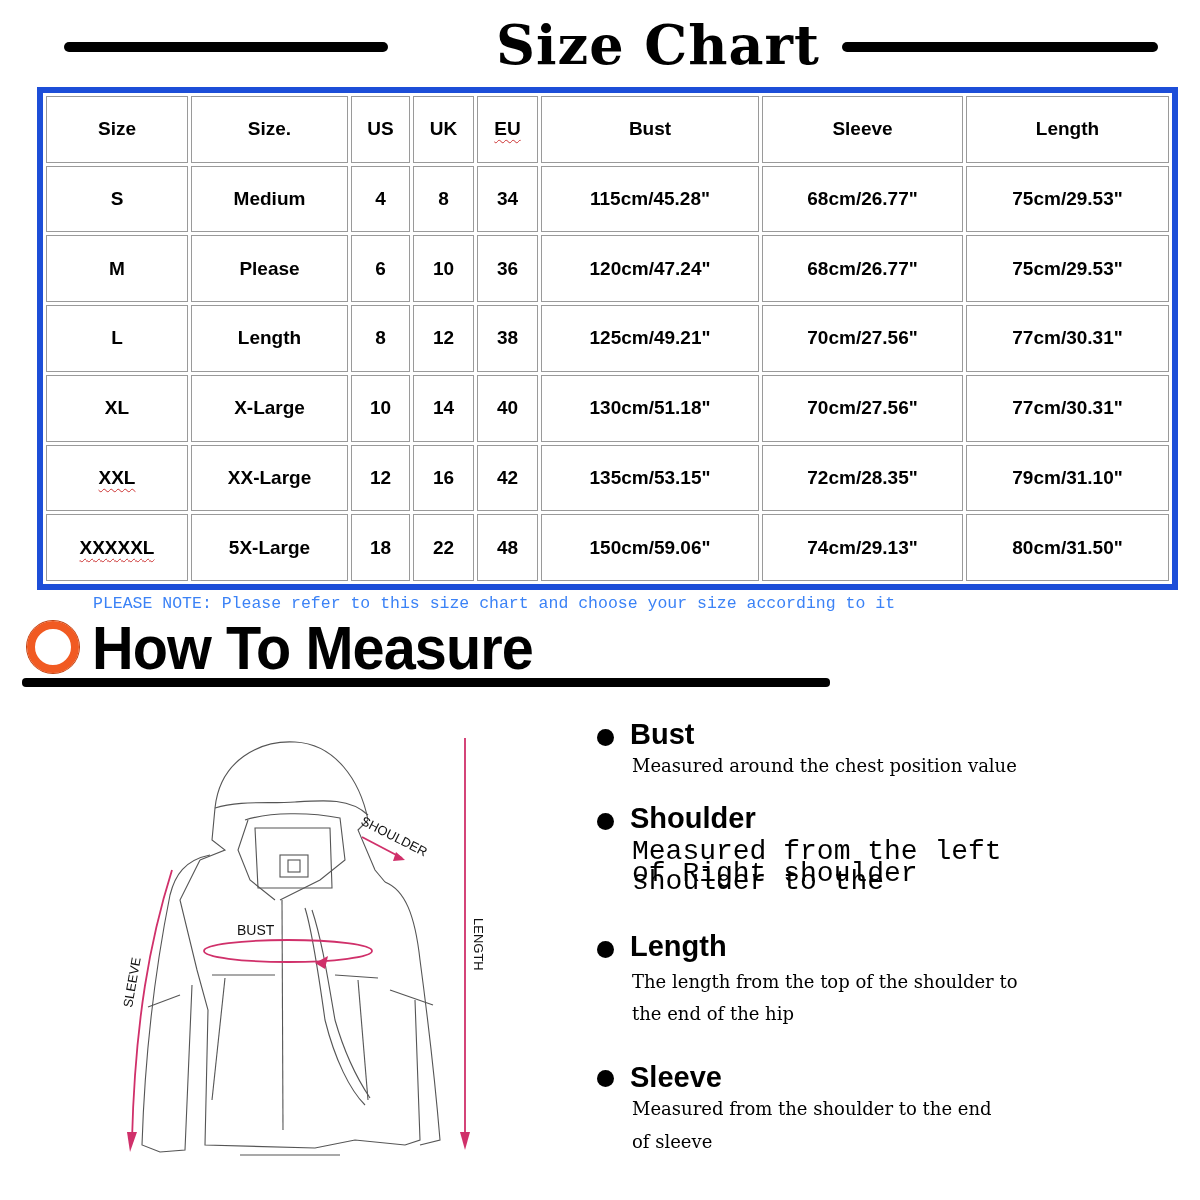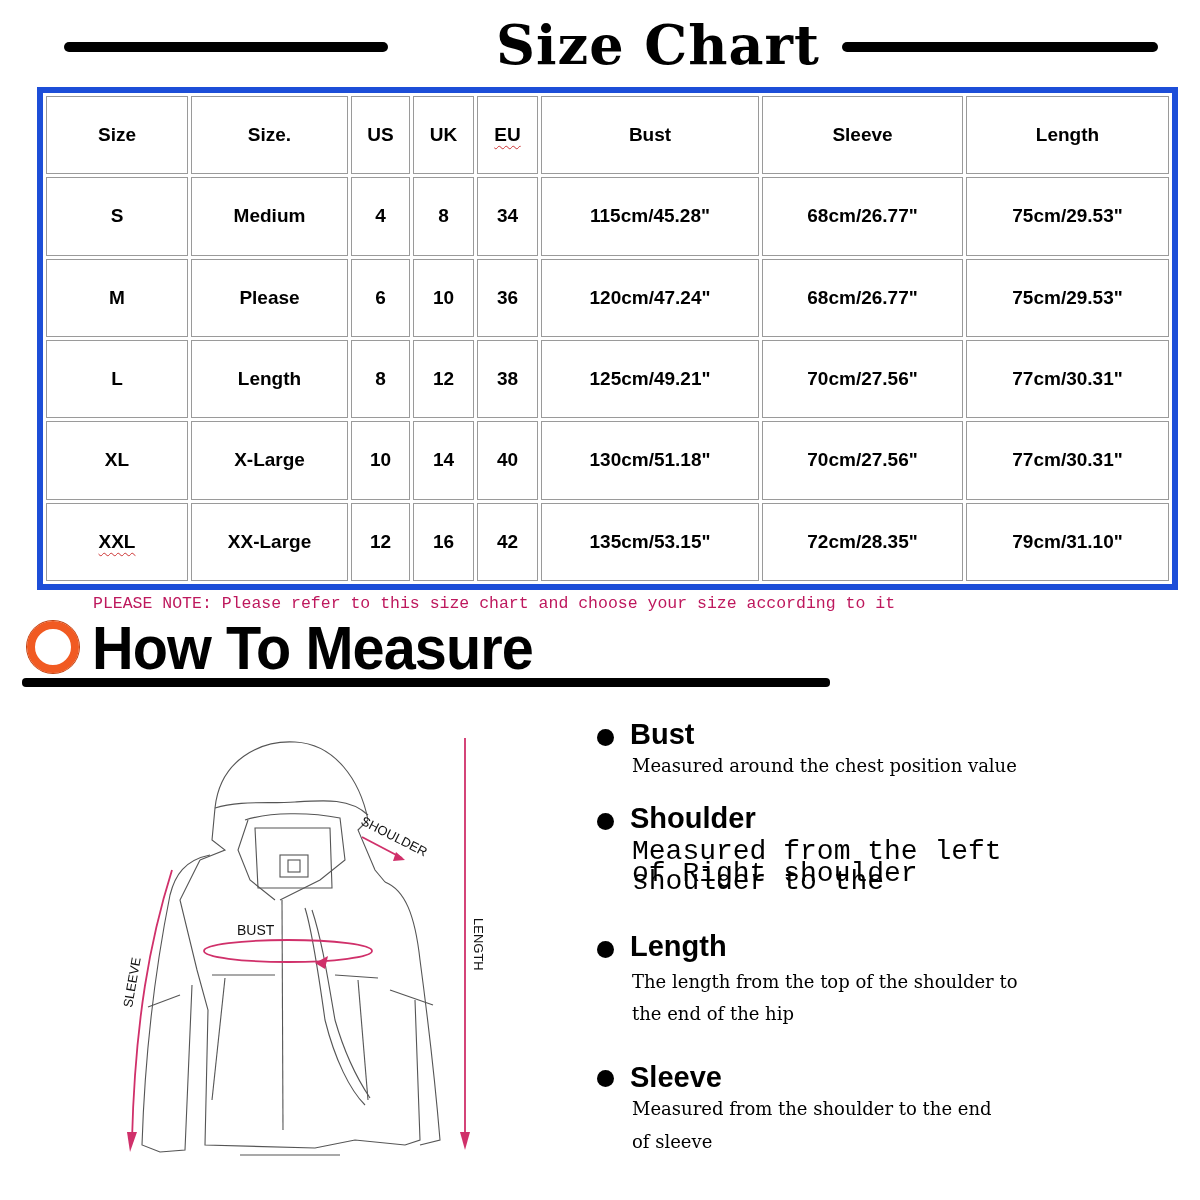--- a/index.html
+++ b/index.html
@@ -7,21 +7,21 @@
   .title-row { position:absolute; left:0; top:0; width:1200px; height:88px; }
   .title-line { position:absolute; height:10px; background:#000; border-radius:5px; top:42px; }
   .title-line.l { left:64px; width:324px; }
   .title-line.r { left:842px; width:316px; }
   .title-text { position:absolute; left:400px; width:420px; top:2px; text-align:right; font-family:"DejaVu Serif", serif; font-size:54px; font-weight:bold; letter-spacing:1px; line-height:86px; }
 
   table.size { position:absolute; left:37px; top:87px; width:1131px; height:503px; border-collapse:separate; border-spacing:3px; border:6px solid #1d4ed8; table-layout:fixed; }
   table.size td { border:1px solid #9a9a9a; text-align:center; vertical-align:middle; font-size:19px; font-weight:bold; padding:0; }
   .squig { text-decoration: underline wavy #c33; text-decoration-thickness:1px; text-underline-offset:4px;text-align:right; }
 
-  .note { position:absolute; left:93px; top:594px; font-family:"Liberation Mono", monospace; font-size:16.5px; color:#be185d; white-space:nowrap; }
+  .note { position:absolute; left:93px; top:594px; font-family:"Liberation Mono", monospace; font-size:16.5px; color:#3b82f6; white-space:nowrap; }
 
   .htm-row { position:absolute; left:25px; top:612px; height:80px; width:820px; }
   .htm-ring { position:absolute; left:2px; top:9px; width:36px; height:36px; border:8px solid #f15a22; border-radius:50%; box-shadow:0 0 0 1px #c04010; }
   .htm-text { position:absolute; left:67px; top:0; font-family:"Liberation Sans", sans-serif; font-weight:bold; font-size:62px; line-height:72px; transform:scaleX(0.93); transform-origin:left; letter-spacing:-1px; }
   .htm-line { position:absolute; left:22px; top:678px; width:808px; height:9px; background:#000; border-radius:4px; }
 
   .diagram { position:absolute; left:100px; top:720px; width:420px; height:460px; }
 
   .mlist { position:absolute; left:597px; top:715px; width:560px; }
   .mitem { position:absolute; left:0; width:560px; }
@@ -103,20 +103,30 @@
       </tr>
       <tr>
         <td><span class="squig">XXL</span></td>
         <td><span>XX-Large</span></td>
         <td><span>12</span></td>
         <td><span>16</span></td>
         <td><span>42</span></td>
         <td><span>135cm/53.15"</span></td>
         <td><span>72cm/28.35"</span></td>
         <td><span>79cm/31.10"</span></td>
+      </tr>
+      <tr>
+        <td><span class="squig">XXXXXL</span></td>
+        <td><span>5X-Large</span></td>
+        <td><span>18</span></td>
+        <td><span>22</span></td>
+        <td><span>48</span></td>
+        <td><span>150cm/59.06"</span></td>
+        <td><span>74cm/29.13"</span></td>
+        <td><span>80cm/31.50"</span></td>
       </tr>
     </tbody>
 </table>
 
 <div class="note">PLEASE NOTE: Please refer to this size chart and choose your size according to it</div>
 
 <div class="htm-row">
   <div class="htm-ring"></div>
   <div class="htm-text">How To Measure</div>
 </div>

